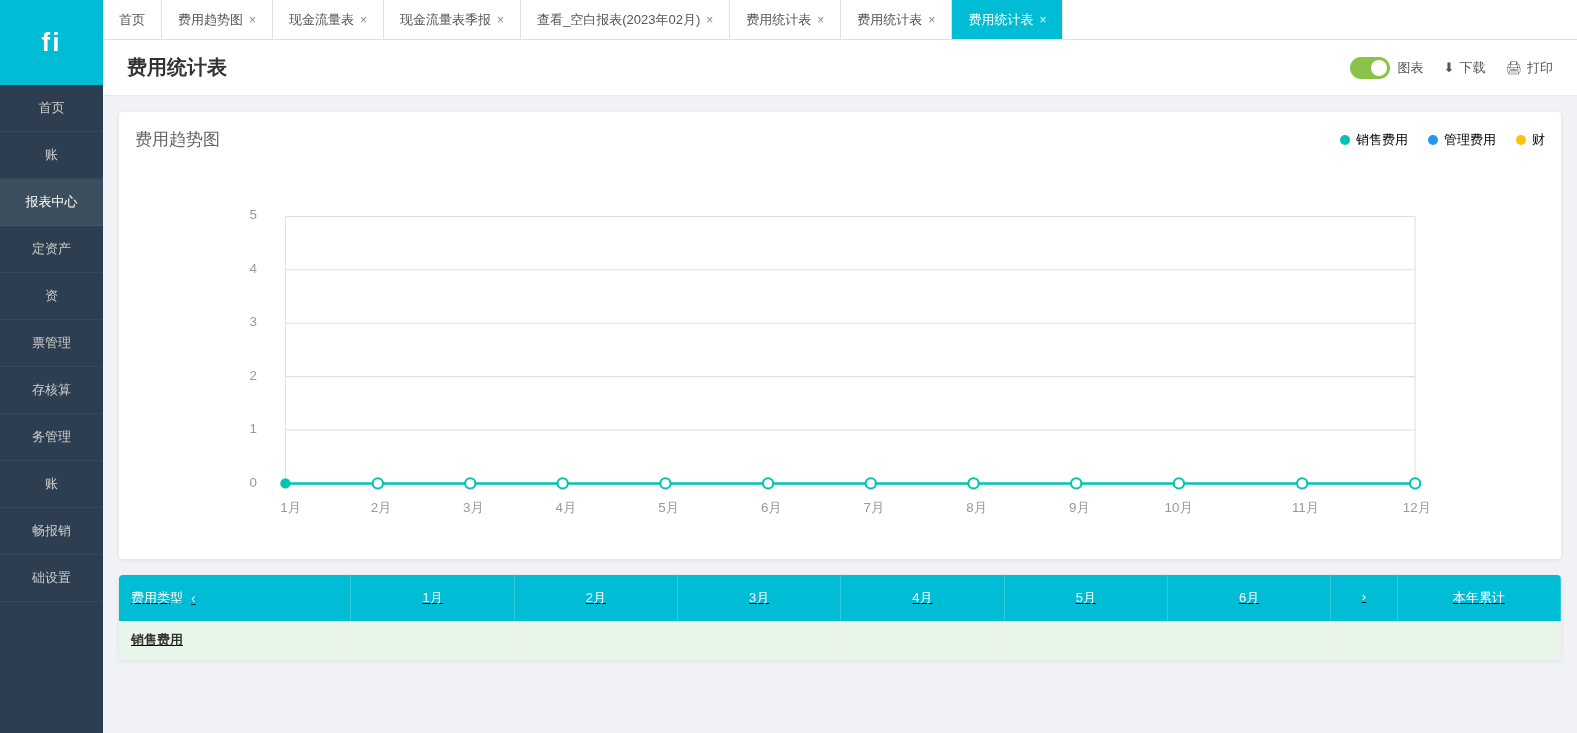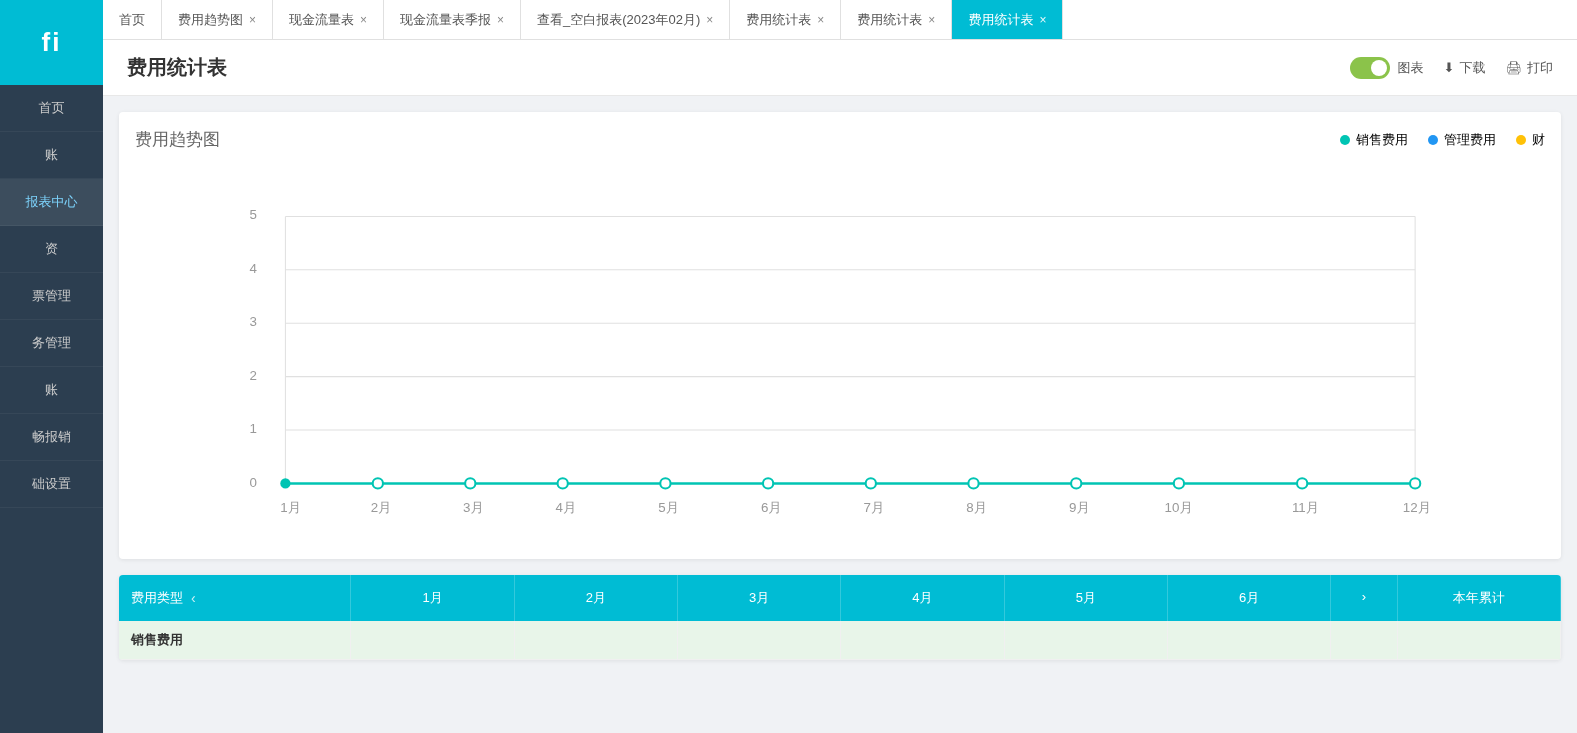--- a/index.html
+++ b/index.html
@@ -27,21 +27,21 @@
       letter-spacing: 2px;
     }
     .sidebar-item {
       color: #ccc;
       padding: 14px 0;
       text-align: center;
       font-size: 13px;
       cursor: pointer;
       border-bottom: 1px solid rgba(255,255,255,0.05);
     }
-    .sidebar-item.active { color: #7dd3fc; background: rgba(255,255,255,0.08); }
+    .sidebar-item.active { color: #ffffff; background: rgba(255,255,255,0.08); }
 
     
     .main {
       flex: 1;
       display: flex;
       flex-direction: column;
       overflow: hidden;
     }
 
     
@@ -187,20 +187,21 @@
       width: 100%;
       height: 100%;
     }
 
     
     .table-section {
       margin: 0 16px 16px 16px;
       border-radius: 4px;
       overflow: hidden;
       box-shadow: 0 1px 4px rgba(0,0,0,0.08);
+      text-decoration: underline;
     }
     .table-header {
       background: #00bcd4;
       display: flex;
       color: white;
       font-size: 13px;
     }
     .th-cell {
       padding: 14px 12px;
       text-align: center;
@@ -244,22 +245,24 @@
     }
   </style>
 </head>
 <body>
 
 <div class="sidebar">
   <div class="sidebar-logo">fi</div>
   <div class="sidebar-item">首页</div>
   <div class="sidebar-item">账</div>
   <div class="sidebar-item active">报表中心</div>
+  <div class="sidebar-item">定资产</div>
   <div class="sidebar-item">资</div>
   <div class="sidebar-item">票管理</div>
+  <div class="sidebar-item">存核算</div>
   <div class="sidebar-item">务管理</div>
   <div class="sidebar-item">账</div>
   <div class="sidebar-item">畅报销</div>
   <div class="sidebar-item">础设置</div>
 </div>
 
 <div class="main">
 
   <div class="tab-bar">
     <div class="tab">

